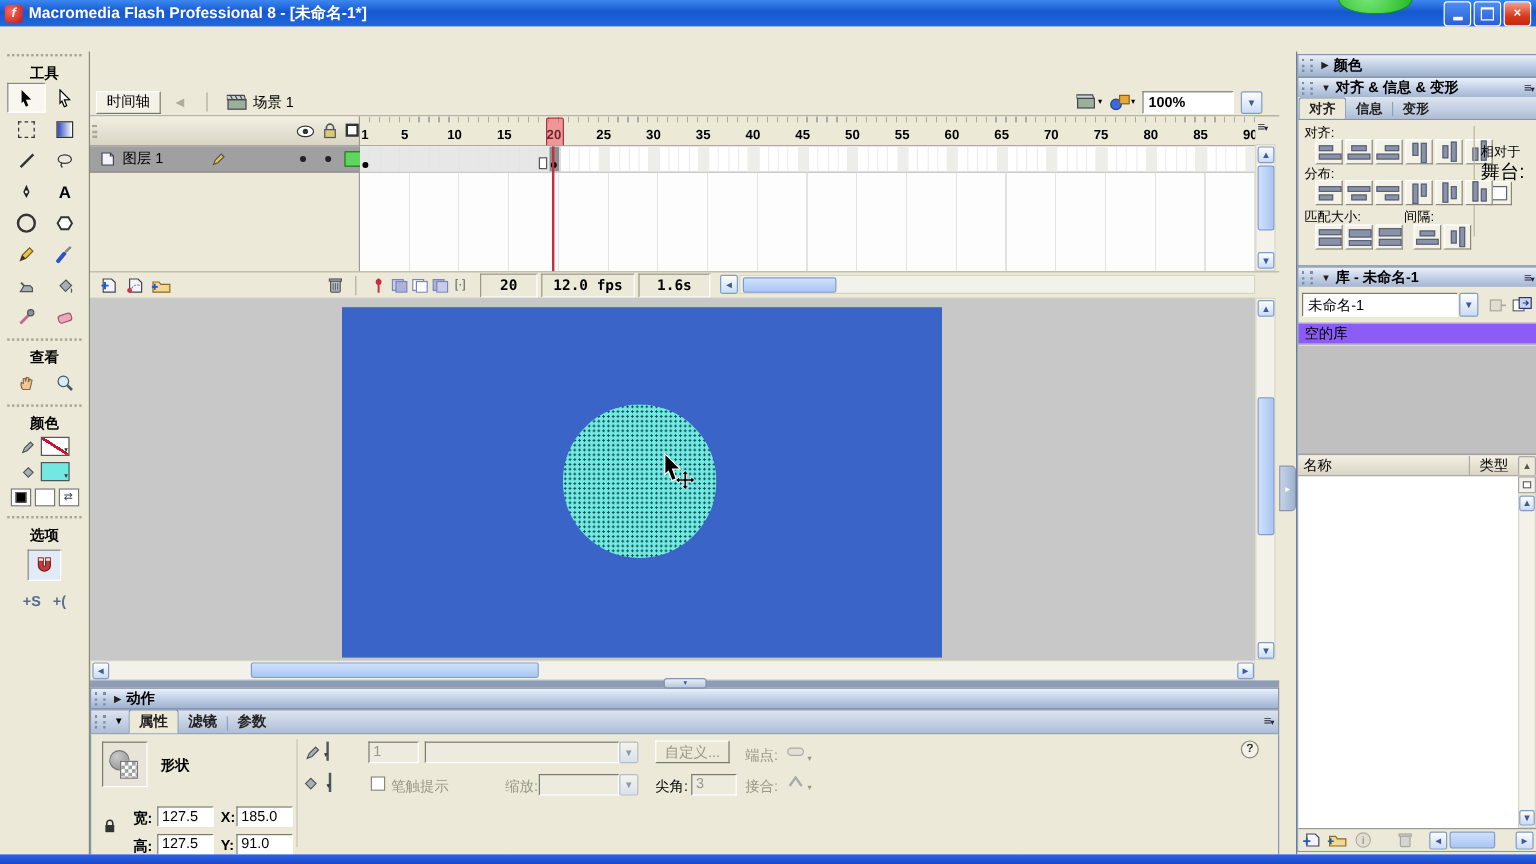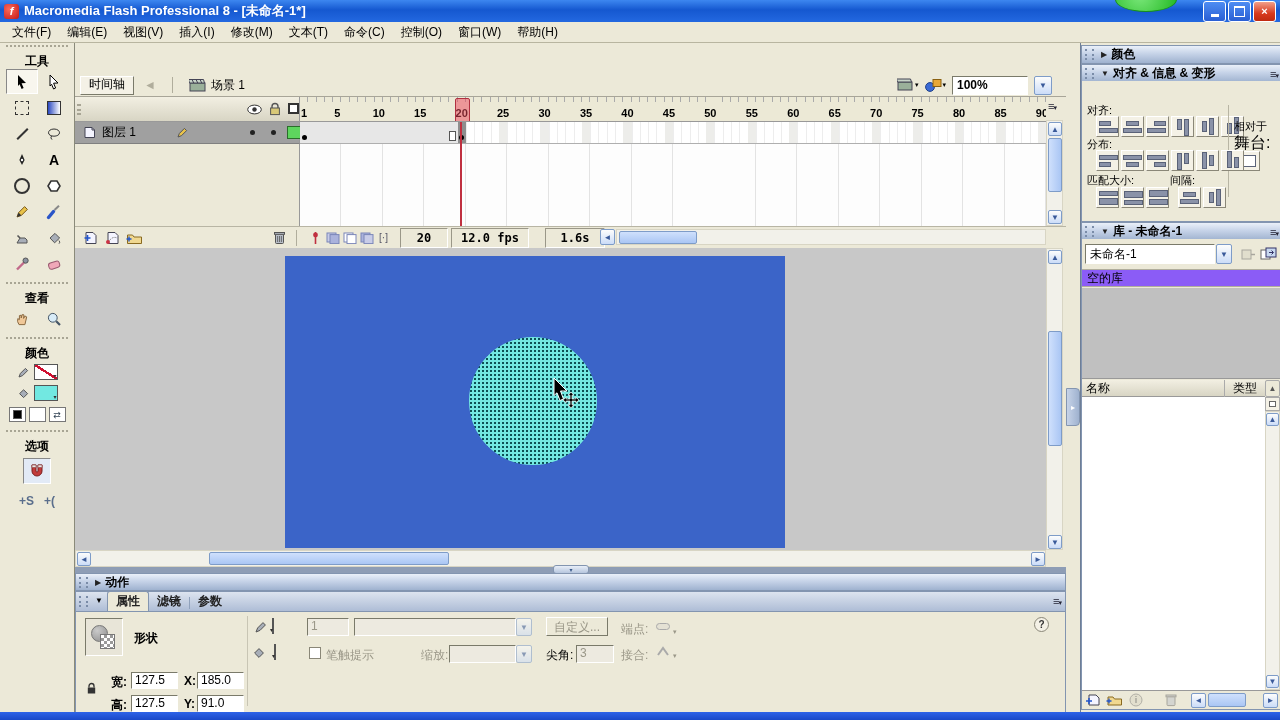--- a/index.html
+++ b/index.html
@@ -159,32 +159,20 @@
       <span class="winbtn">
           <span class="rest-glyph"></span>
         </span>
       <span class="winbtn close">
           <span>×</span>
         </span>
     </div>
   </div>
   <div class="abs green-oval"></div>
 
-  <div class="abs menubar">
-    <span class="mi">文件(F)</span>
-    <span class="mi">编辑(E)</span>
-    <span class="mi">视图(V)</span>
-    <span class="mi">插入(I)</span>
-    <span class="mi">修改(M)</span>
-    <span class="mi">文本(T)</span>
-    <span class="mi">命令(C)</span>
-    <span class="mi">控制(O)</span>
-    <span class="mi">窗口(W)</span>
-    <span class="mi">帮助(H)</span>
-  </div>
 
   <div class="abs toolpanel">
     <div class="grip-h"></div>
     <div class="sect">工具</div>
     <div class="tgrid">
       <div class="tool active">
         <svg width="16" height="16">
             <path d="M4 1 L12 9 L7.6 9.2 L9.6 14 L7.6 15 L5.6 10.3 L4 12 Z" fill="#000"></path>
           </svg>
       </div>
@@ -530,21 +518,21 @@
       </span>
     <span class="onion">
         <span style="font-size:10px;color:#556;">[·]</span>
       </span>
     <span class="readout" style="width:46px;margin-left:8px;">
         <span>20</span>
       </span>
     <span class="readout" style="width:76px;margin-left:3px;">
         <span>12.0 fps</span>
       </span>
-    <span class="readout" style="width:58px;margin-left:16px;">
+    <span class="readout" style="width:58px;margin-left:3px;">
         <span>1.6s</span>
       </span>
     <span class="abs sbbtn" style="left:525px;top:2px;width:15px;height:16px;">◄</span>
     <span class="abs sbtrack" style="left:541px;top:2px;width:430px;height:16px;">
       <span class="abs sbthumb-h" style="left:2px;top:1px;width:78px;height:13px;"></span>
     </span>
   </div>
 
   <div class="abs stagearea">
     <div class="stagerect" style="background: rgb(59, 100, 200);"></div>
@@ -647,20 +635,26 @@
       <span>颜色</span>
     </div>
 
     <div class="phdr" style="position:absolute;left:0;top:21px;width:200px;">
       <span class="grip"></span>
       <span class="arr">▼</span>
       <span>对齐 &amp; 信息 &amp; 变形</span>
       <span class="pmenu">≡<span style="font-size:7px;">▾</span></span>
     </div>
     <div class="abs" style="left:0;top:38px;width:200px;height:141px;background:#ECE9D8;border:1px solid #8395B0;border-top:none;">
+      <div class="tabsrow">
+        <span class="ptab active" style="font-size:11px;">对齐</span>
+        <span class="ptab" style="font-size:11px;">信息</span>
+        <span class="tabsep"></span>
+        <span class="ptab" style="font-size:11px;">变形</span>
+      </div>
       <span class="abs" style="left:5px;top:22px;font-size:11px;">对齐:</span>
       <div class="abs flex" style="left:14px;top:35px;gap:2px;">
         <span class="al-btn al-L">
             <i class="b1"></i>
             <i class="b2"></i>
           </span>
         <span class="al-btn al-C">
             <i class="b1"></i>
             <i class="b2"></i>
           </span>

